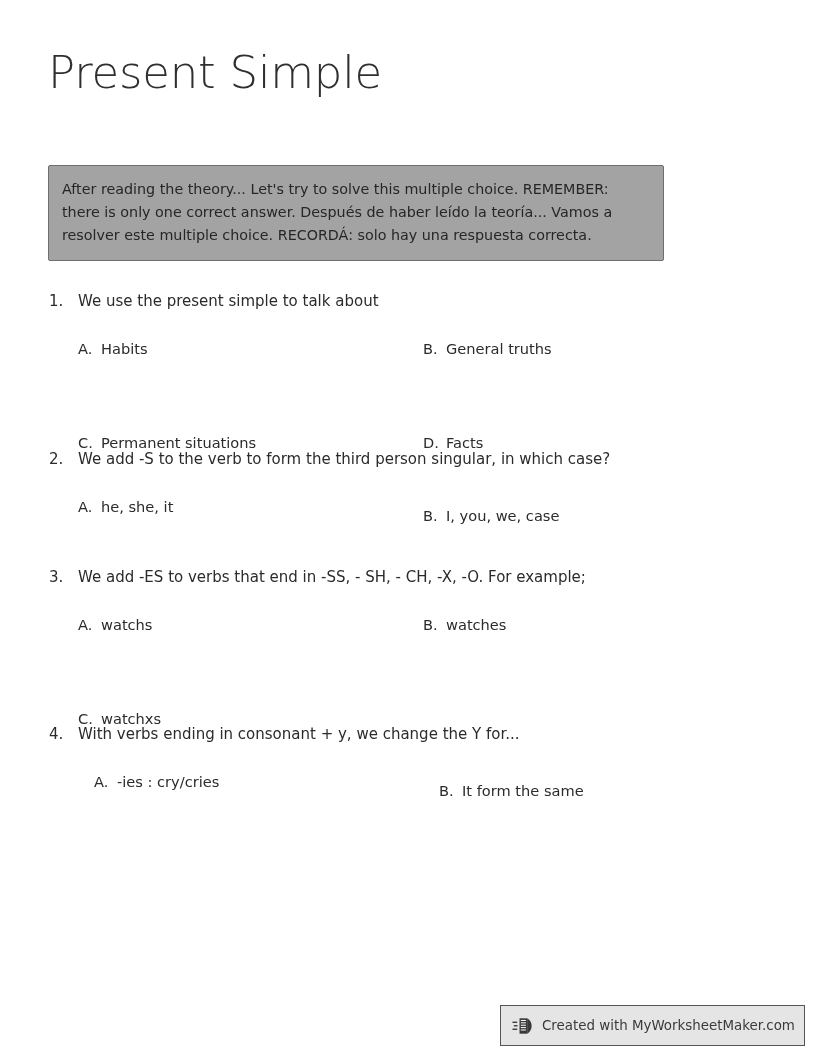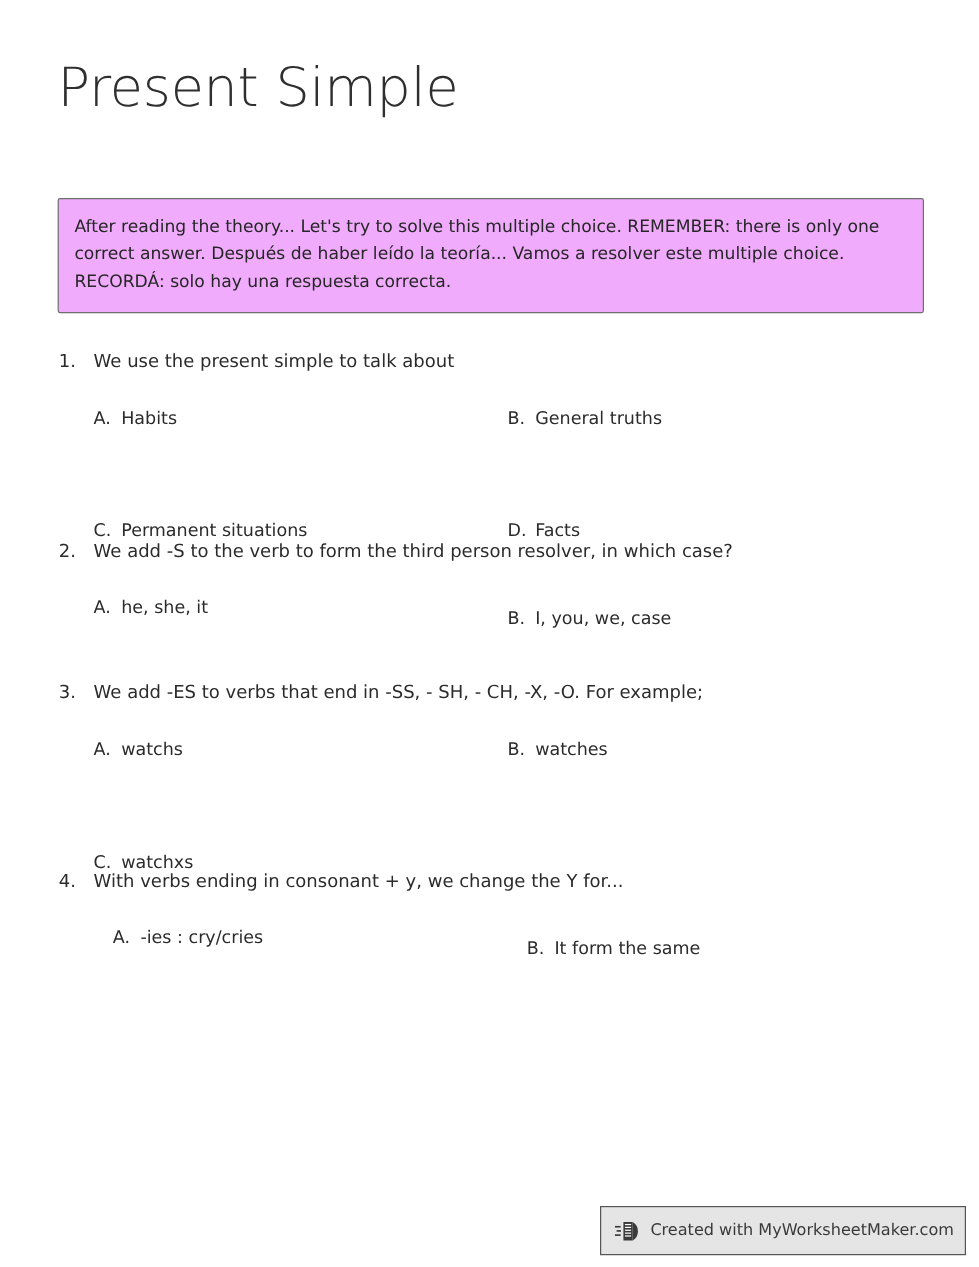--- a/index.html
+++ b/index.html
@@ -31,26 +31,26 @@
     color: #2f2f2f;
     line-height: 1.1;
     white-space: nowrap;
   }
 
   
   .instruction-box {
     position: absolute;
     left: 48px;
     top: 165px;
-    width: 722px;
+    width: 616px;
     box-sizing: border-box;
     border: 1.5px solid #6e6e6e;
     border-radius: 2px;
     padding: 12px 13px 13px 13px;
-    background: #f0abfc;
+    background: #a3a3a3;
   }
   .instruction-text {
     font-size: 14.3px;
     line-height: 1.62;
     color: #262626;
     margin: 0;
     text-align: left;
   }
 
   
@@ -162,21 +162,21 @@
             <div class="option col-a"><span class="option-letter">A.</span><span class="option-label">Habits</span></div>
             <div class="option col-b"><span class="option-letter">B.</span><span class="option-label">General truths</span></div>
           </div>
           <div class="option-row" style="top: 47px; text-decoration: underline;">
             <div class="option col-a"><span class="option-letter">C.</span><span class="option-label">Permanent situations</span></div>
             <div class="option col-b"><span class="option-letter">D.</span><span class="option-label">Facts</span></div>
           </div>
         </div>
       </div>
       <div class="question-block" style="position: absolute; left: 0px; top: 158px;">
-        <div class="question-line"><span class="question-number">2.</span><span class="question-text">We add -S to the verb to form the third person resolver, in which case?</span></div>
+        <div class="question-line"><span class="question-number">2.</span><span class="question-text">We add -S to the verb to form the third person singular, in which case?</span></div>
         <div class="options-grid" style="position: absolute; top: 48px; left: 0px;">
           <div class="option-row" style="top: 0px;">
             <div class="option col-a"><span class="option-letter">A.</span><span class="option-label">he, she, it</span></div>
             <div class="option col-b offset-down"><span class="option-letter">B.</span><span class="option-label">I, you, we, case</span></div>
           </div>
         </div>
       </div>
       <div class="question-block" style="position: absolute; left: 0px; top: 276px;">
         <div class="question-line"><span class="question-number">3.</span><span class="question-text">We add -ES to verbs that end in -SS, - SH, - CH, -X, -O. For example;</span></div>
         <div class="options-grid" style="position: absolute; top: 48px; left: 0px;">

